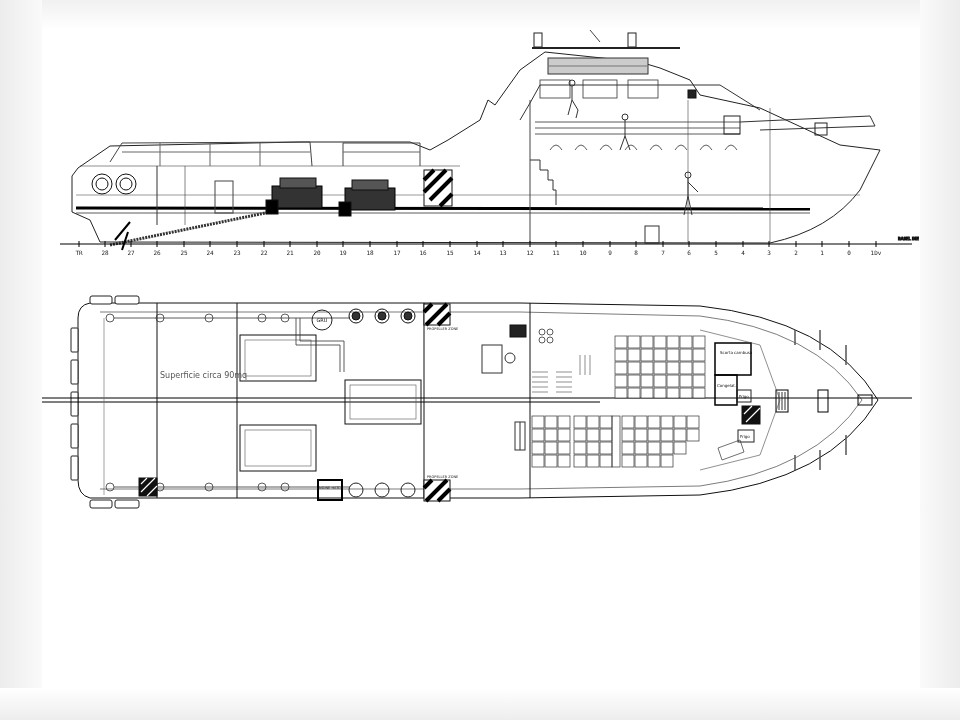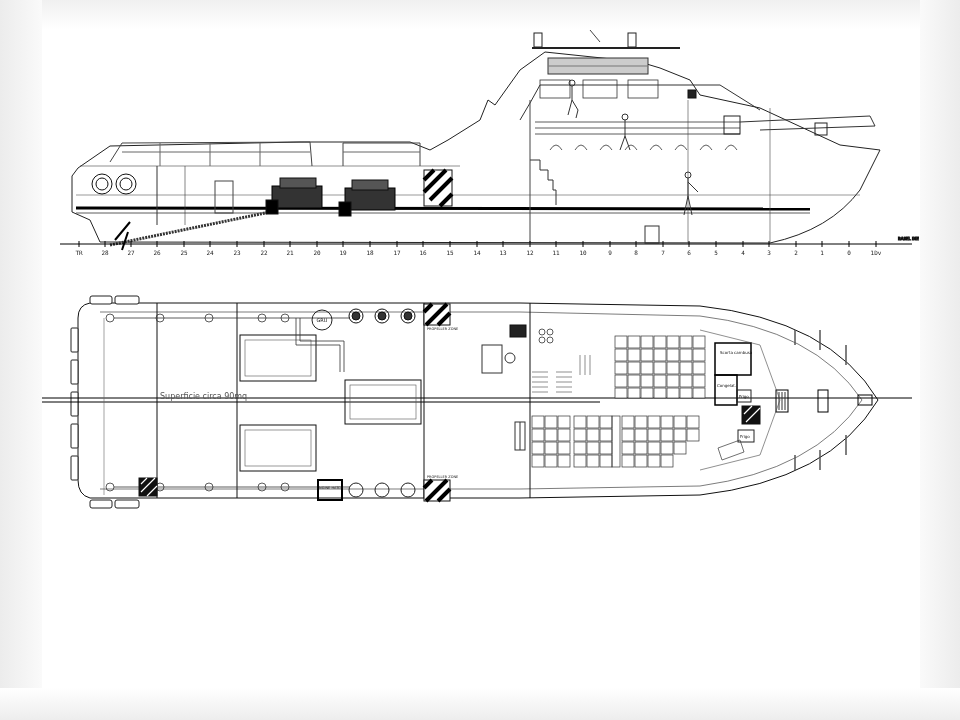--- a/index.html
+++ b/index.html
@@ -532,16 +532,16 @@
     <text x="614" y="598" class="small" style="font-size:3.5px" stroke="none">AIR IN</text>
     <rect x="606" y="604" width="20" height="3" stroke="#333" stroke-width="0.6">
     <text x="695" y="612" class="small" style="font-size:3.5px" stroke="none">AIR IN</text>
     <path d="M690 618 Q760 624 900 666" stroke="#333" stroke-width="0.7">
     <path d="M690 630 Q760 640 850 680" stroke="#333" stroke-width="0.7">
     <rect x="728" y="626" width="14" height="36" stroke="#222">
     <path d="M720 690 L730 684 M745 690 L755 684" stroke="#000" stroke-width="2">
   </path></rect></path></path></rect></path></rect></rect></path></path></path></rect></rect></rect></rect></rect></rect></circle></path></rect></rect></path></rect></rect></rect></rect></rect></line></line></line></line></line></line></line></line></circle></path></path></path></path></g>
 
 
-<div class="note" style="left:160px;top:392px;text-align:right;">Superficie circa 90mq</div>
+<div class="note" style="left:160px;top:371px;text-align:right;">Superficie circa 90mq</div>
 
 
 
 
 </body></html>

